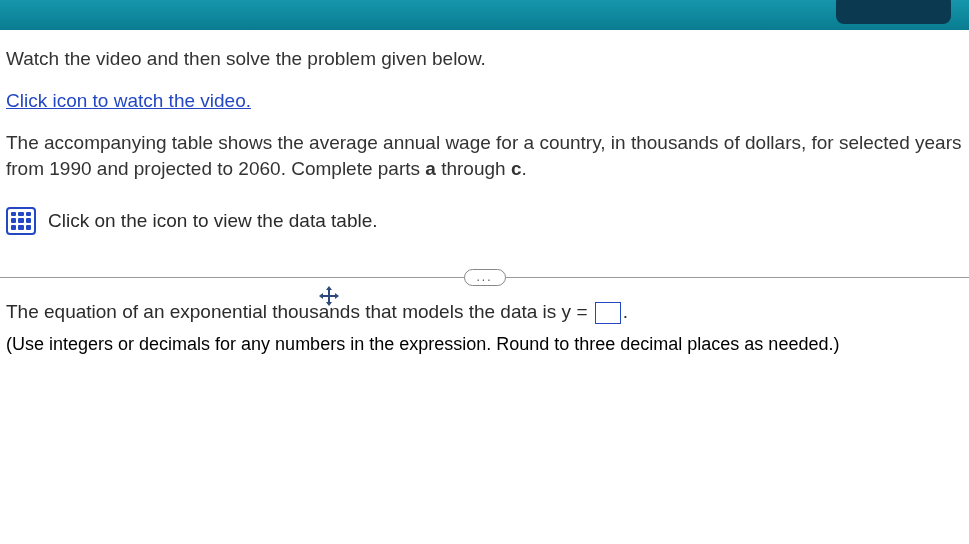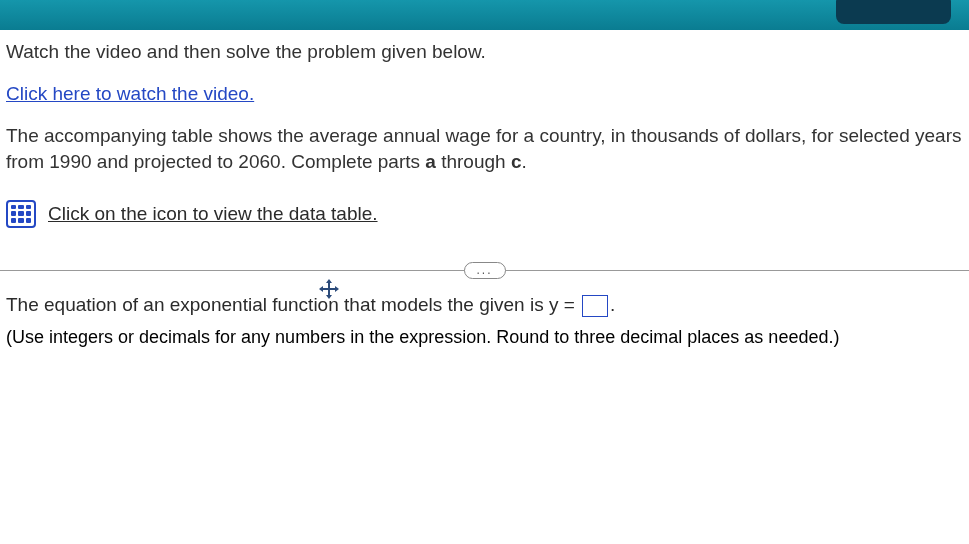--- a/index.html
+++ b/index.html
@@ -26,21 +26,21 @@
     .teal-btn-corner {
       position: absolute;
       right: 18px;
       top: -6px;
       width: 115px;
       height: 30px;
       background: #0b3a50;
       border-radius: 8px;
     }
     .content {
-      padding: 9px 6px 0 6px;
+      padding: 16px 6px 0 6px;
     }
     .para {
       line-height: 1.35;
       margin-bottom: 14px;
       color: #333;
     }
     .intro-line {
       font-size: 19px;
       margin-bottom: 18px;
     }
@@ -55,21 +55,20 @@
     .desc {
       font-size: 19px;
       line-height: 1.4;
       margin-bottom: 24px;
     }
     .table-row {
       display: flex;
       align-items: center;
       gap: 12px;
       margin-bottom: 28px;
-      text-decoration: underline;
     }
     .table-icon {
       width: 30px;
       height: 28px;
       border: 2.5px solid #2448c4;
       border-radius: 4px;
       display: grid;
       grid-template-columns: repeat(3, 1fr);
       grid-template-rows: repeat(3, 1fr);
       gap: 2px;
@@ -155,21 +154,21 @@
 <body>
 
 <div class="teal-bar">
   <div class="teal-btn-corner"></div>
 </div>
 
 <div class="content">
 
   <div class="para intro-line">Watch the video and then solve the problem given below.</div>
 
-  <a class="link">Click here to watch the video.</a>
+  <a class="link">Click icon to watch the video.</a>
 
   <div class="para desc">
     <span>The accompanying table shows the average annual wage for a country, in thousands of dollars, for selected years from 1990 and projected to 2060. Complete parts </span><span class="bold">a</span><span> through </span><span class="bold">c</span><span>.</span>
   </div>
 
   <div class="table-row">
     <div class="table-icon">
       <div class="cell"></div>
         <div class="cell"></div>
         <div class="cell"></div>
@@ -193,18 +192,18 @@
         <polygon points="1,11 5,8 5,14" fill="#2b4a7a"></polygon>
         <polygon points="21,11 17,8 17,14" fill="#2b4a7a"></polygon>
         <rect x="10" y="4" width="2" height="14" fill="#2b4a7a"></rect>
         <rect x="4" y="10" width="14" height="2" fill="#2b4a7a"></rect>
       </svg>
     </div>
   </div>
 
 
   <div class="equation-line">
-    <span>The equation of an exponential function that models the given is y = </span><span class="input-box"></span><span>.</span>
+    <span>The equation of an exponential thousands that models the data is y = </span><span class="input-box"></span><span>.</span>
   </div>
 
   <div class="hint">(Use integers or decimals for any numbers in the expression. Round to three decimal places as needed.)</div>
 
 </div>
 
 </body></html>

